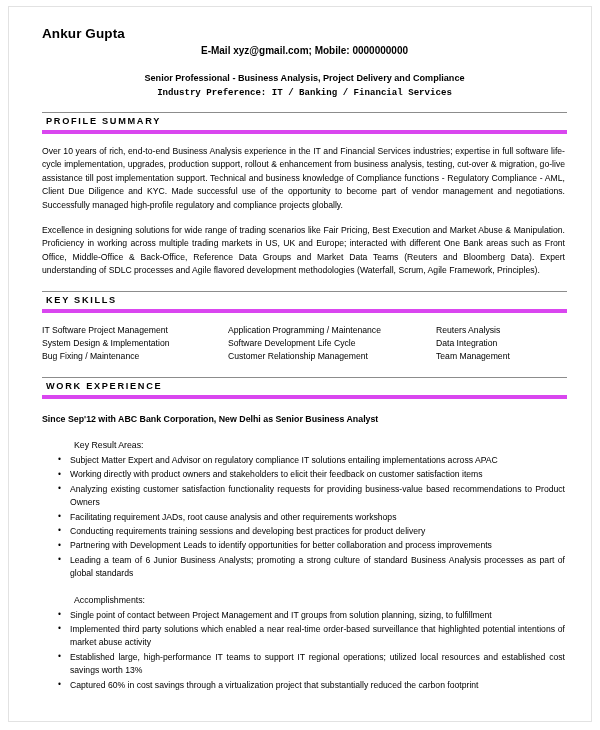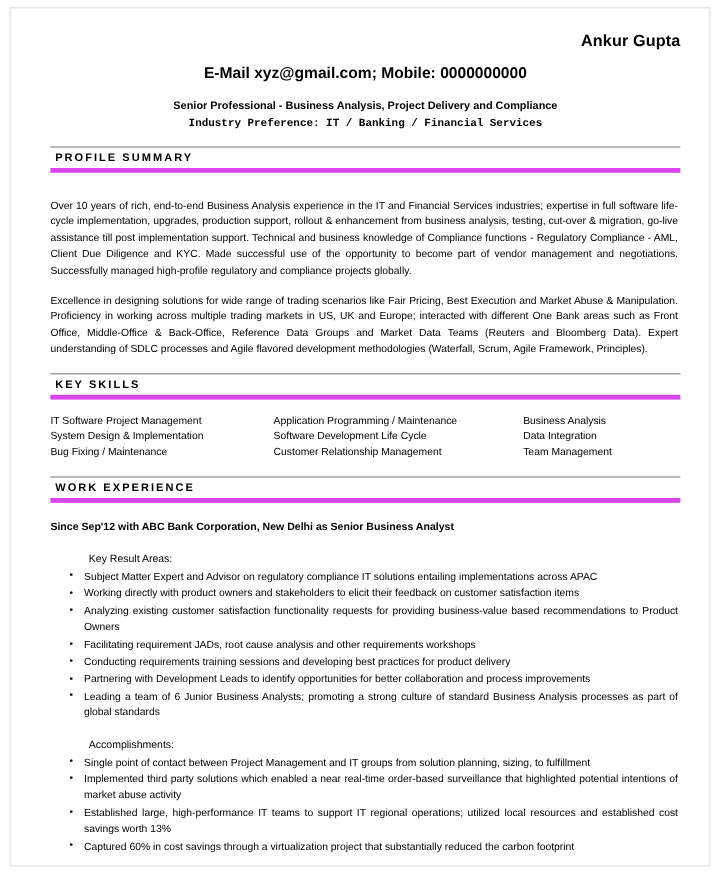--- a/index.html
+++ b/index.html
@@ -26,33 +26,33 @@
   }
   .inner {
     position: absolute;
     left: 33px;
     top: 10px;
     width: 525px;
   }
 
   
   .name {
-    text-align: right;
+    text-align: left;
     font-size: 13.5px;
     font-weight: bold;
     letter-spacing: 0.1px;
     line-height: 17px;
     margin-top: 8px;
   }
   .contact {
     text-align: center;
-    font-size: 13px;
+    font-size: 10px;
     font-weight: bold;
     line-height: 14px;
-    margin-top: 12px;
+    margin-top: 2px;
   }
   .headline {
     text-align: center;
     font-size: 9.1px;
     font-weight: bold;
     line-height: 13.5px;
     margin-top: 14px;
   }
   .headline .l2 { display: block; font-family: Liberation Mono, monospace; }
 
@@ -66,21 +66,21 @@
     font-weight: bold;
     letter-spacing: 1.7px;
     line-height: 11px;
   }
 
   
   .para {
     font-size: 8.65px;
     line-height: 13.4px;
     text-align: justify;
-    margin-top: 21px;
+    margin-top: 11px;
     padding-right: 2px;
   }
   .para + .para { margin-top: 12px; }
 
   
   .skills {
     margin-top: 11px;
     margin-bottom: 11px;
     display: grid;
     grid-template-columns: 186px 208px auto;
@@ -145,21 +145,21 @@
     </div>
 
     <div class="section">PROFILE SUMMARY</div>
     <div class="para">Over 10 years of rich, end-to-end Business Analysis experience in the IT and Financial Services industries; expertise in full software life-cycle implementation, upgrades, production support, rollout &amp; enhancement from business analysis, testing, cut-over &amp; migration, go-live assistance till post implementation support. Technical and business knowledge of Compliance functions - Regulatory Compliance - AML, Client Due Diligence and KYC. Made successful use of the opportunity to become part of vendor management and negotiations. Successfully managed high-profile regulatory and compliance projects globally.</div>
     <div class="para">Excellence in designing solutions for wide range of trading scenarios like Fair Pricing, Best Execution and Market Abuse &amp; Manipulation. Proficiency in working across multiple trading markets in US, UK and Europe; interacted with different One Bank areas such as Front Office, Middle-Office &amp; Back-Office, Reference Data Groups and Market Data Teams (Reuters and Bloomberg Data). Expert understanding of SDLC processes and Agile flavored development methodologies (Waterfall, Scrum, Agile Framework, Principles).</div>
 
     <div class="section">KEY SKILLS</div>
     <div class="skills">
       <div class="skill">IT Software Project Management</div>
       <div class="skill">Application Programming / Maintenance</div>
-      <div class="skill">Business Analysis</div>
+      <div class="skill">Reuters Analysis</div>
       <div class="skill">System Design &amp; Implementation</div>
       <div class="skill">Software Development Life Cycle</div>
       <div class="skill">Data Integration</div>
       <div class="skill">Bug Fixing / Maintenance</div>
       <div class="skill">Customer Relationship Management</div>
       <div class="skill">Team Management</div>
     </div>
 
     <div class="section">WORK EXPERIENCE</div>
     <div class="job-line">Since Sep'12 with ABC Bank Corporation, New Delhi as Senior Business Analyst</div>

